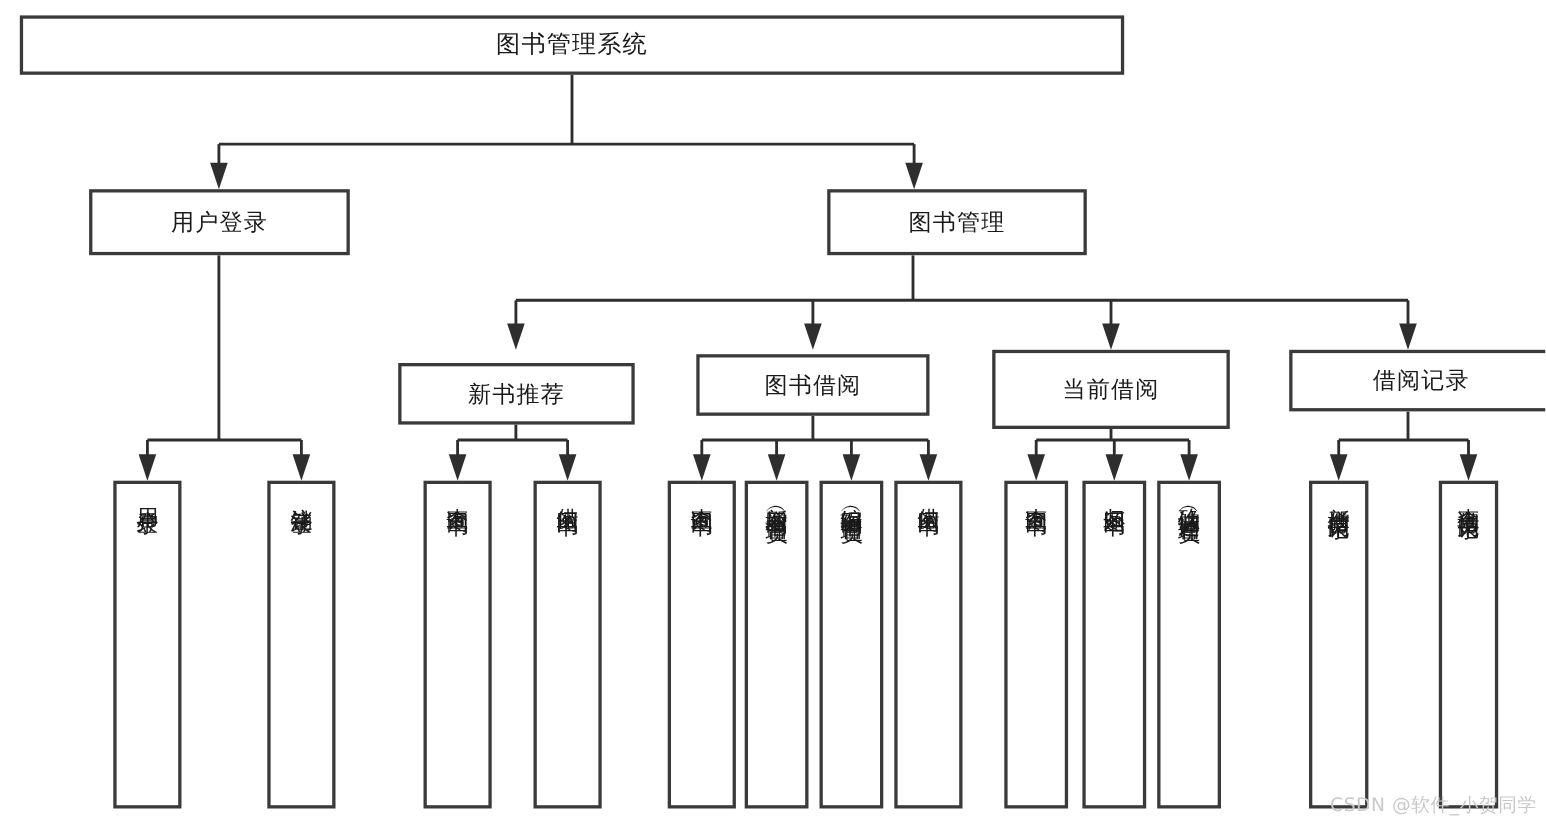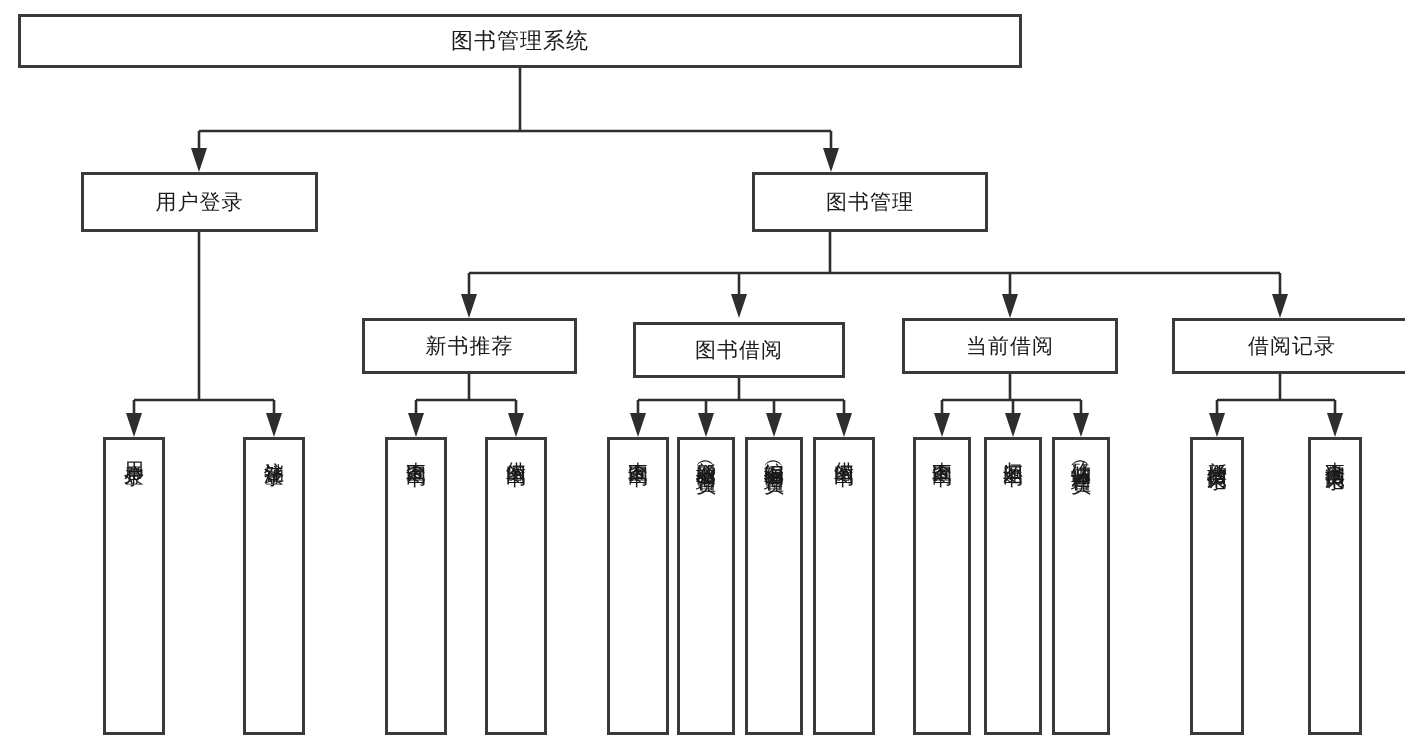--- a/index.html
+++ b/index.html
@@ -157,27 +157,27 @@
     <span class="label">图书管理系统</span>
   </div>
 
   <div class="node horiz" style="left:81px; top:172px; width:237px; height:60px;">
     <span class="label">用户登录</span>
   </div>
   <div class="node horiz" style="left:712px; top:172px; width:236px; height:60px;margin-left:40px;">
     <span class="label">图书管理</span>
   </div>
 
-  <div class="node horiz" style="left:362px; top:318px; width:215px; height:56px;">
+  <div class="node horiz" style="left:362px; top:330px; width:215px; height:56px;">
     <span class="label">新书推荐</span>
   </div>
   <div class="node horiz" style="left:633px; top:322px; width:212px; height:56px;">
     <span class="label">图书借阅</span>
   </div>
-  <div class="node horiz" style="left:902px; top:318px; width:216px; height:56px;">
+  <div class="node horiz" style="left:902px; top:318px; width:216px; height:72px;">
     <span class="label">当前借阅</span>
   </div>
   <div class="node horiz" style="left:1172px; top:318px; width:240px; height:56px;">
     <span class="label">借阅记录</span>
   </div>
 
   <div class="node vert" style="left:103px; top:437px; width:62px; height:298px;">
     <span class="label">用户登录</span>
   </div>
   <div class="node vert" style="left:243px; top:437px; width:62px; height:298px;">
@@ -214,14 +214,15 @@
     <span class="label">确认归还（管理员）</span>
   </div>
 
   <div class="node vert" style="left:1190px; top:437px; width:54px; height:298px;">
     <span class="label">新增借阅记录</span>
   </div>
   <div class="node vert" style="left:1308px; top:437px; width:54px; height:298px;">
     <span class="label">查询借阅记录</span>
   </div>
 
+  <div id="watermark">CSDN @软件_小贺同学</div>
 
 </div>
 
 </body></html>

